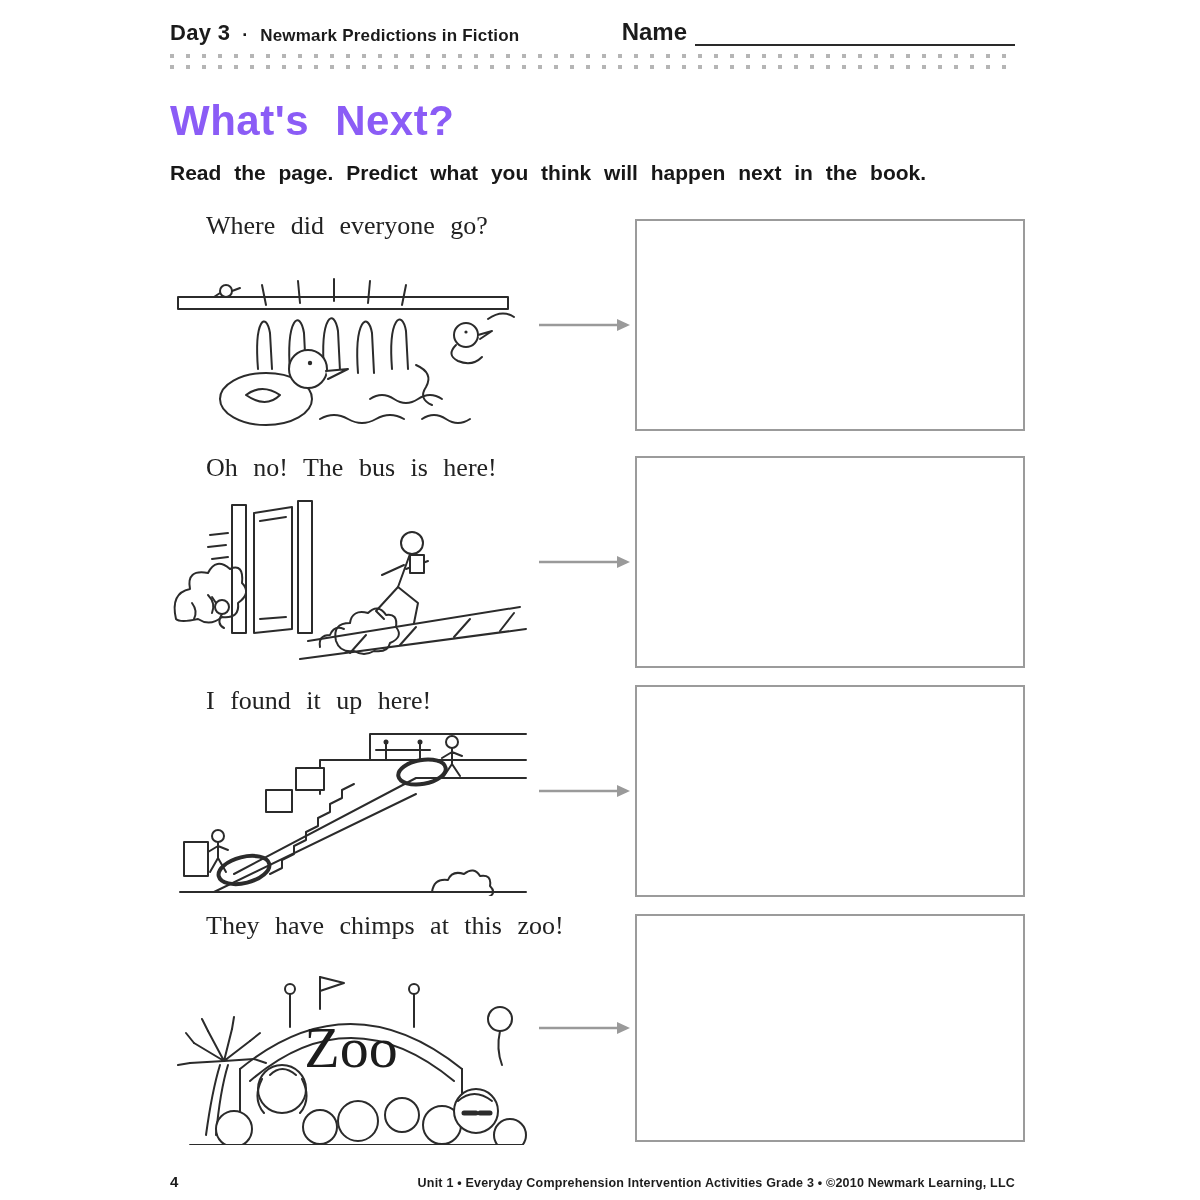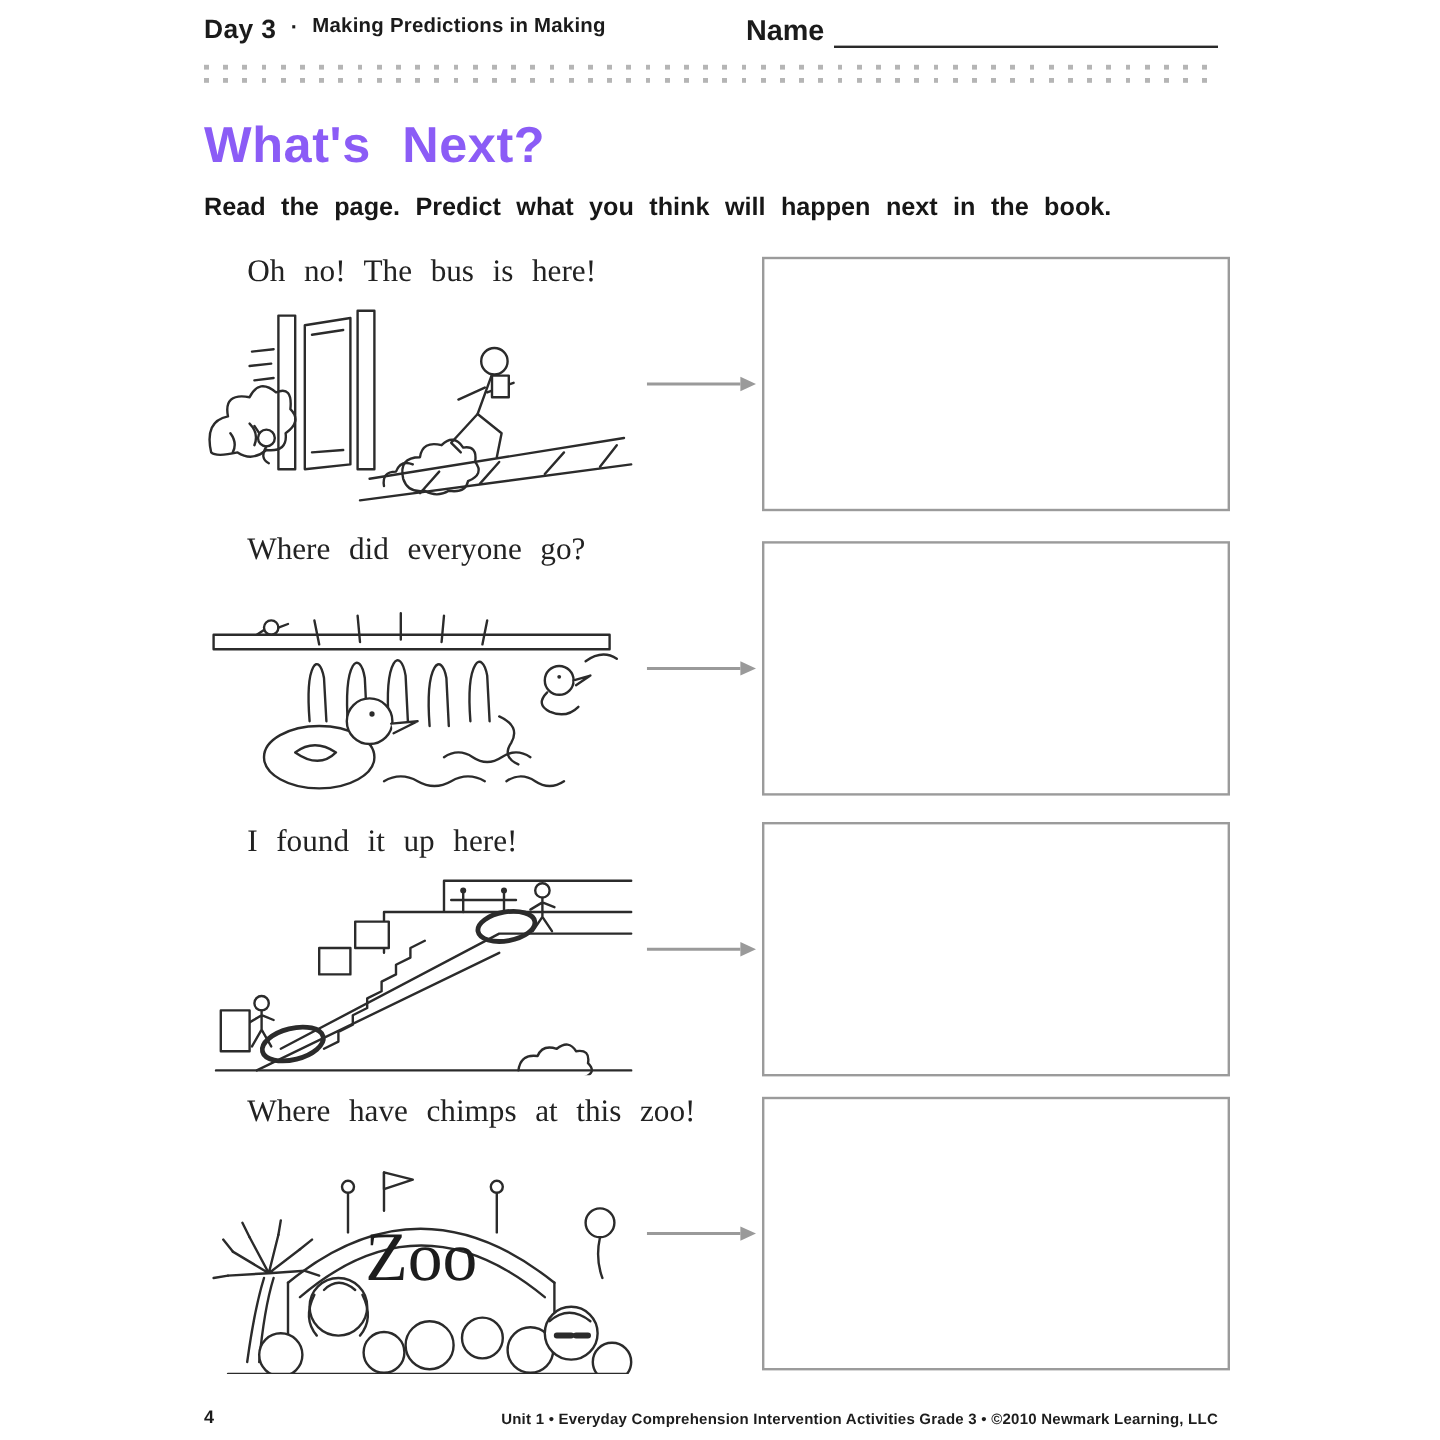--- a/index.html
+++ b/index.html
@@ -1,20 +1,20 @@
 <!DOCTYPE html>
 <html><head>
 <meta charset="utf-8">
 <style>
   html,body{margin:0;padding:0;background:#ffffff;}
   body{width:1200px;height:1200px;position:relative;font-family:"Liberation Sans",sans-serif;color:#1b1b1b;overflow:hidden;}
   .page{position:absolute;inset:0;padding:12px 185px 0 170px;box-sizing:border-box;}
 
   
-  .header{display:flex;align-items:flex-start;gap:10px;height:34px;}
+  .header{display:flex;align-items:flex-end;gap:10px;height:34px;}
   .day{font-size:22px;font-weight:800;letter-spacing:.3px;}
   .sep{font-size:18px;font-weight:700;margin:0 2px;}
   .subtitle{font-size:17px;font-weight:700;letter-spacing:.2px;}
   .name-wrap{margin-left:auto;display:flex;align-items:flex-end;gap:8px;}
   .name-label{font-size:24px;font-weight:700;}
   .name-line{width:320px;border-bottom:2px solid #2a2a2a;height:24px;}
   .dots{margin-top:8px;height:4px;background:repeating-linear-gradient(90deg,#b5b5b5 0 4px,transparent 4px 16px);}
   .dots.second{margin-top:7px;}
 
   
@@ -42,36 +42,80 @@
   .credit{margin-left:auto;font-size:12.5px;font-weight:700;letter-spacing:.2px;color:#1d1d1d;}
 </style>
 </head>
 <body>
 
 <div class="page">
 
   <div class="header">
     <span class="day">Day 3</span>
     <span class="sep">·</span>
-    <span class="subtitle">Making Predictions in Making</span>
+    <span class="subtitle">Newmark Predictions in Fiction</span>
     <span class="name-wrap">
       <span class="name-label">Name</span>
       <span class="name-line"></span>
     </span>
   </div>
   <div class="dots"></div>
   <div class="dots second"></div>
 
   <div class="title">What's Next?</div>
   <div class="instruction">Read the page. Predict what you think will happen next in the book.</div>
 
   <div class="rows">
 
     <div class="row">
       <div class="left">
+        <div class="caption">Where did everyone go?</div>
+        <svg class="illus line-art" width="360" height="190" viewBox="0 0 360 190">
+
+          <rect x="8" y="48" width="330" height="12" class="fillw"></rect>
+
+          <circle cx="56" cy="42" r="6"></circle>
+          <path d="M62,42 l8,-3 M50,44 l-6,4"></path>
+
+          <path d="M88,120 C84,70 96,62 100,84 L102,120"></path>
+          <path d="M120,124 C116,68 130,60 134,84 L136,124"></path>
+          <path d="M154,122 C150,66 164,58 168,82 L170,122"></path>
+          <path d="M188,124 C184,70 198,62 202,84 L204,124"></path>
+          <path d="M222,120 C218,68 232,60 236,82 L238,120"></path>
+          <path d="M96,56 l-4,-20 M130,54 l-2,-22 M164,52 l0,-22 M198,54 l2,-22 M232,56 l4,-20"></path>
+
+          <circle cx="296" cy="86" r="12"></circle>
+          <path d="M308,86 l14,-4 -12,8" class="fillw"></path>
+          <circle cx="296" cy="83" r="1.6" class="dark"></circle>
+          <path d="M286,96 q-10,10 2,16 q14,6 24,-4"></path>
+          <path d="M318,70 q14,-10 26,-2"></path>
+
+          <ellipse cx="96" cy="150" rx="46" ry="26" class="fillw"></ellipse>
+          <circle cx="138" cy="120" r="19" class="fillw"></circle>
+          <path d="M156,122 l22,-2 -20,10" class="fillw"></path>
+          <circle cx="140" cy="114" r="2.2" class="dark"></circle>
+          <path d="M76,146 q16,-12 34,0 q-14,14 -34,0 z"></path>
+
+          <path d="M150,170 q14,-8 28,0 q14,8 28,0 q14,-8 28,0"></path>
+          <path d="M200,150 q12,-8 24,0 q12,8 24,0 q12,-8 24,0"></path>
+          <path d="M252,170 q12,-8 24,0 q12,8 24,0"></path>
+          <path d="M246,116 q18,8 10,22 q-8,12 6,18"></path>
+        </svg>
+      </div>
+      <div class="arrow-wrap">
+        <svg width="92" height="16" viewBox="0 0 92 16">
+            <line x1="0" y1="8" x2="78" y2="8" stroke="#9a9a9a" stroke-width="2.5"></line>
+            <polygon points="78,2 91,8 78,14" fill="#9a9a9a"></polygon>
+          </svg>
+      </div>
+      <div class="answer-box"></div>
+    </div>
+
+    <div class="row">
+      <div class="left">
         <div class="caption">Oh no! The bus is here!</div>
         <svg class="illus line-art" width="360" height="180" viewBox="0 0 360 180">
 
           <rect x="62" y="14" width="14" height="128" class="fillw"></rect>
           <rect x="128" y="10" width="14" height="132" class="fillw"></rect>
           <polygon points="84,22 122,16 122,138 84,142" class="fillw"></polygon>
           <line x1="90" y1="30" x2="116" y2="26"></line>
           <line x1="90" y1="128" x2="116" y2="126"></line>
 
           <line x1="40" y1="44" x2="58" y2="42"></line>
@@ -105,64 +149,20 @@
         <svg width="92" height="16" viewBox="0 0 92 16">
             <line x1="0" y1="8" x2="78" y2="8" stroke="#9a9a9a" stroke-width="2.5"></line>
             <polygon points="78,2 91,8 78,14" fill="#9a9a9a"></polygon>
           </svg>
       </div>
       <div class="answer-box"></div>
     </div>
 
     <div class="row">
       <div class="left">
-        <div class="caption">Where did everyone go?</div>
-        <svg class="illus line-art" width="360" height="190" viewBox="0 0 360 190">
-
-          <rect x="8" y="48" width="330" height="12" class="fillw"></rect>
-
-          <circle cx="56" cy="42" r="6"></circle>
-          <path d="M62,42 l8,-3 M50,44 l-6,4"></path>
-
-          <path d="M88,120 C84,70 96,62 100,84 L102,120"></path>
-          <path d="M120,124 C116,68 130,60 134,84 L136,124"></path>
-          <path d="M154,122 C150,66 164,58 168,82 L170,122"></path>
-          <path d="M188,124 C184,70 198,62 202,84 L204,124"></path>
-          <path d="M222,120 C218,68 232,60 236,82 L238,120"></path>
-          <path d="M96,56 l-4,-20 M130,54 l-2,-22 M164,52 l0,-22 M198,54 l2,-22 M232,56 l4,-20"></path>
-
-          <circle cx="296" cy="86" r="12"></circle>
-          <path d="M308,86 l14,-4 -12,8" class="fillw"></path>
-          <circle cx="296" cy="83" r="1.6" class="dark"></circle>
-          <path d="M286,96 q-10,10 2,16 q14,6 24,-4"></path>
-          <path d="M318,70 q14,-10 26,-2"></path>
-
-          <ellipse cx="96" cy="150" rx="46" ry="26" class="fillw"></ellipse>
-          <circle cx="138" cy="120" r="19" class="fillw"></circle>
-          <path d="M156,122 l22,-2 -20,10" class="fillw"></path>
-          <circle cx="140" cy="114" r="2.2" class="dark"></circle>
-          <path d="M76,146 q16,-12 34,0 q-14,14 -34,0 z"></path>
-
-          <path d="M150,170 q14,-8 28,0 q14,8 28,0 q14,-8 28,0"></path>
-          <path d="M200,150 q12,-8 24,0 q12,8 24,0 q12,-8 24,0"></path>
-          <path d="M252,170 q12,-8 24,0 q12,8 24,0"></path>
-          <path d="M246,116 q18,8 10,22 q-8,12 6,18"></path>
-        </svg>
-      </div>
-      <div class="arrow-wrap">
-        <svg width="92" height="16" viewBox="0 0 92 16">
-            <line x1="0" y1="8" x2="78" y2="8" stroke="#9a9a9a" stroke-width="2.5"></line>
-            <polygon points="78,2 91,8 78,14" fill="#9a9a9a"></polygon>
-          </svg>
-      </div>
-      <div class="answer-box"></div>
-    </div>
-
-    <div class="row">
-      <div class="left">
         <div class="caption">I found it up here!</div>
         <svg class="illus line-art" width="360" height="172" viewBox="0 0 360 172">
 
           <path d="M150,36 L356,36 M150,36 L150,70 M200,10 L200,36 M200,10 L356,10"></path>
           <rect x="96" y="66" width="26" height="22" class="fillw"></rect>
           <rect x="126" y="44" width="28" height="22" class="fillw"></rect>
 
           <line x1="216" y1="36" x2="216" y2="20"></line>
             <circle cx="216" cy="18" r="2.5" class="dark"></circle>
           <line x1="250" y1="36" x2="250" y2="20"></line>
@@ -191,21 +191,21 @@
         <svg width="92" height="16" viewBox="0 0 92 16">
             <line x1="0" y1="8" x2="78" y2="8" stroke="#9a9a9a" stroke-width="2.5"></line>
             <polygon points="78,2 91,8 78,14" fill="#9a9a9a"></polygon>
           </svg>
       </div>
       <div class="answer-box"></div>
     </div>
 
     <div class="row tall">
       <div class="left">
-        <div class="caption">Where have chimps at this zoo!</div>
+        <div class="caption">They have chimps at this zoo!</div>
         <svg class="illus line-art" width="360" height="196" viewBox="0 0 360 196">
 
           <path d="M70,120 Q180,30 292,120"></path>
           <path d="M80,132 Q180,46 284,132"></path>
           <line x1="70" y1="120" x2="70" y2="168"></line>
           <line x1="292" y1="120" x2="292" y2="168"></line>
 
           <line x1="120" y1="78" x2="120" y2="44"></line>
             <circle cx="120" cy="40" r="5" class="fillw"></circle>
           <line x1="244" y1="78" x2="244" y2="44"></line>

